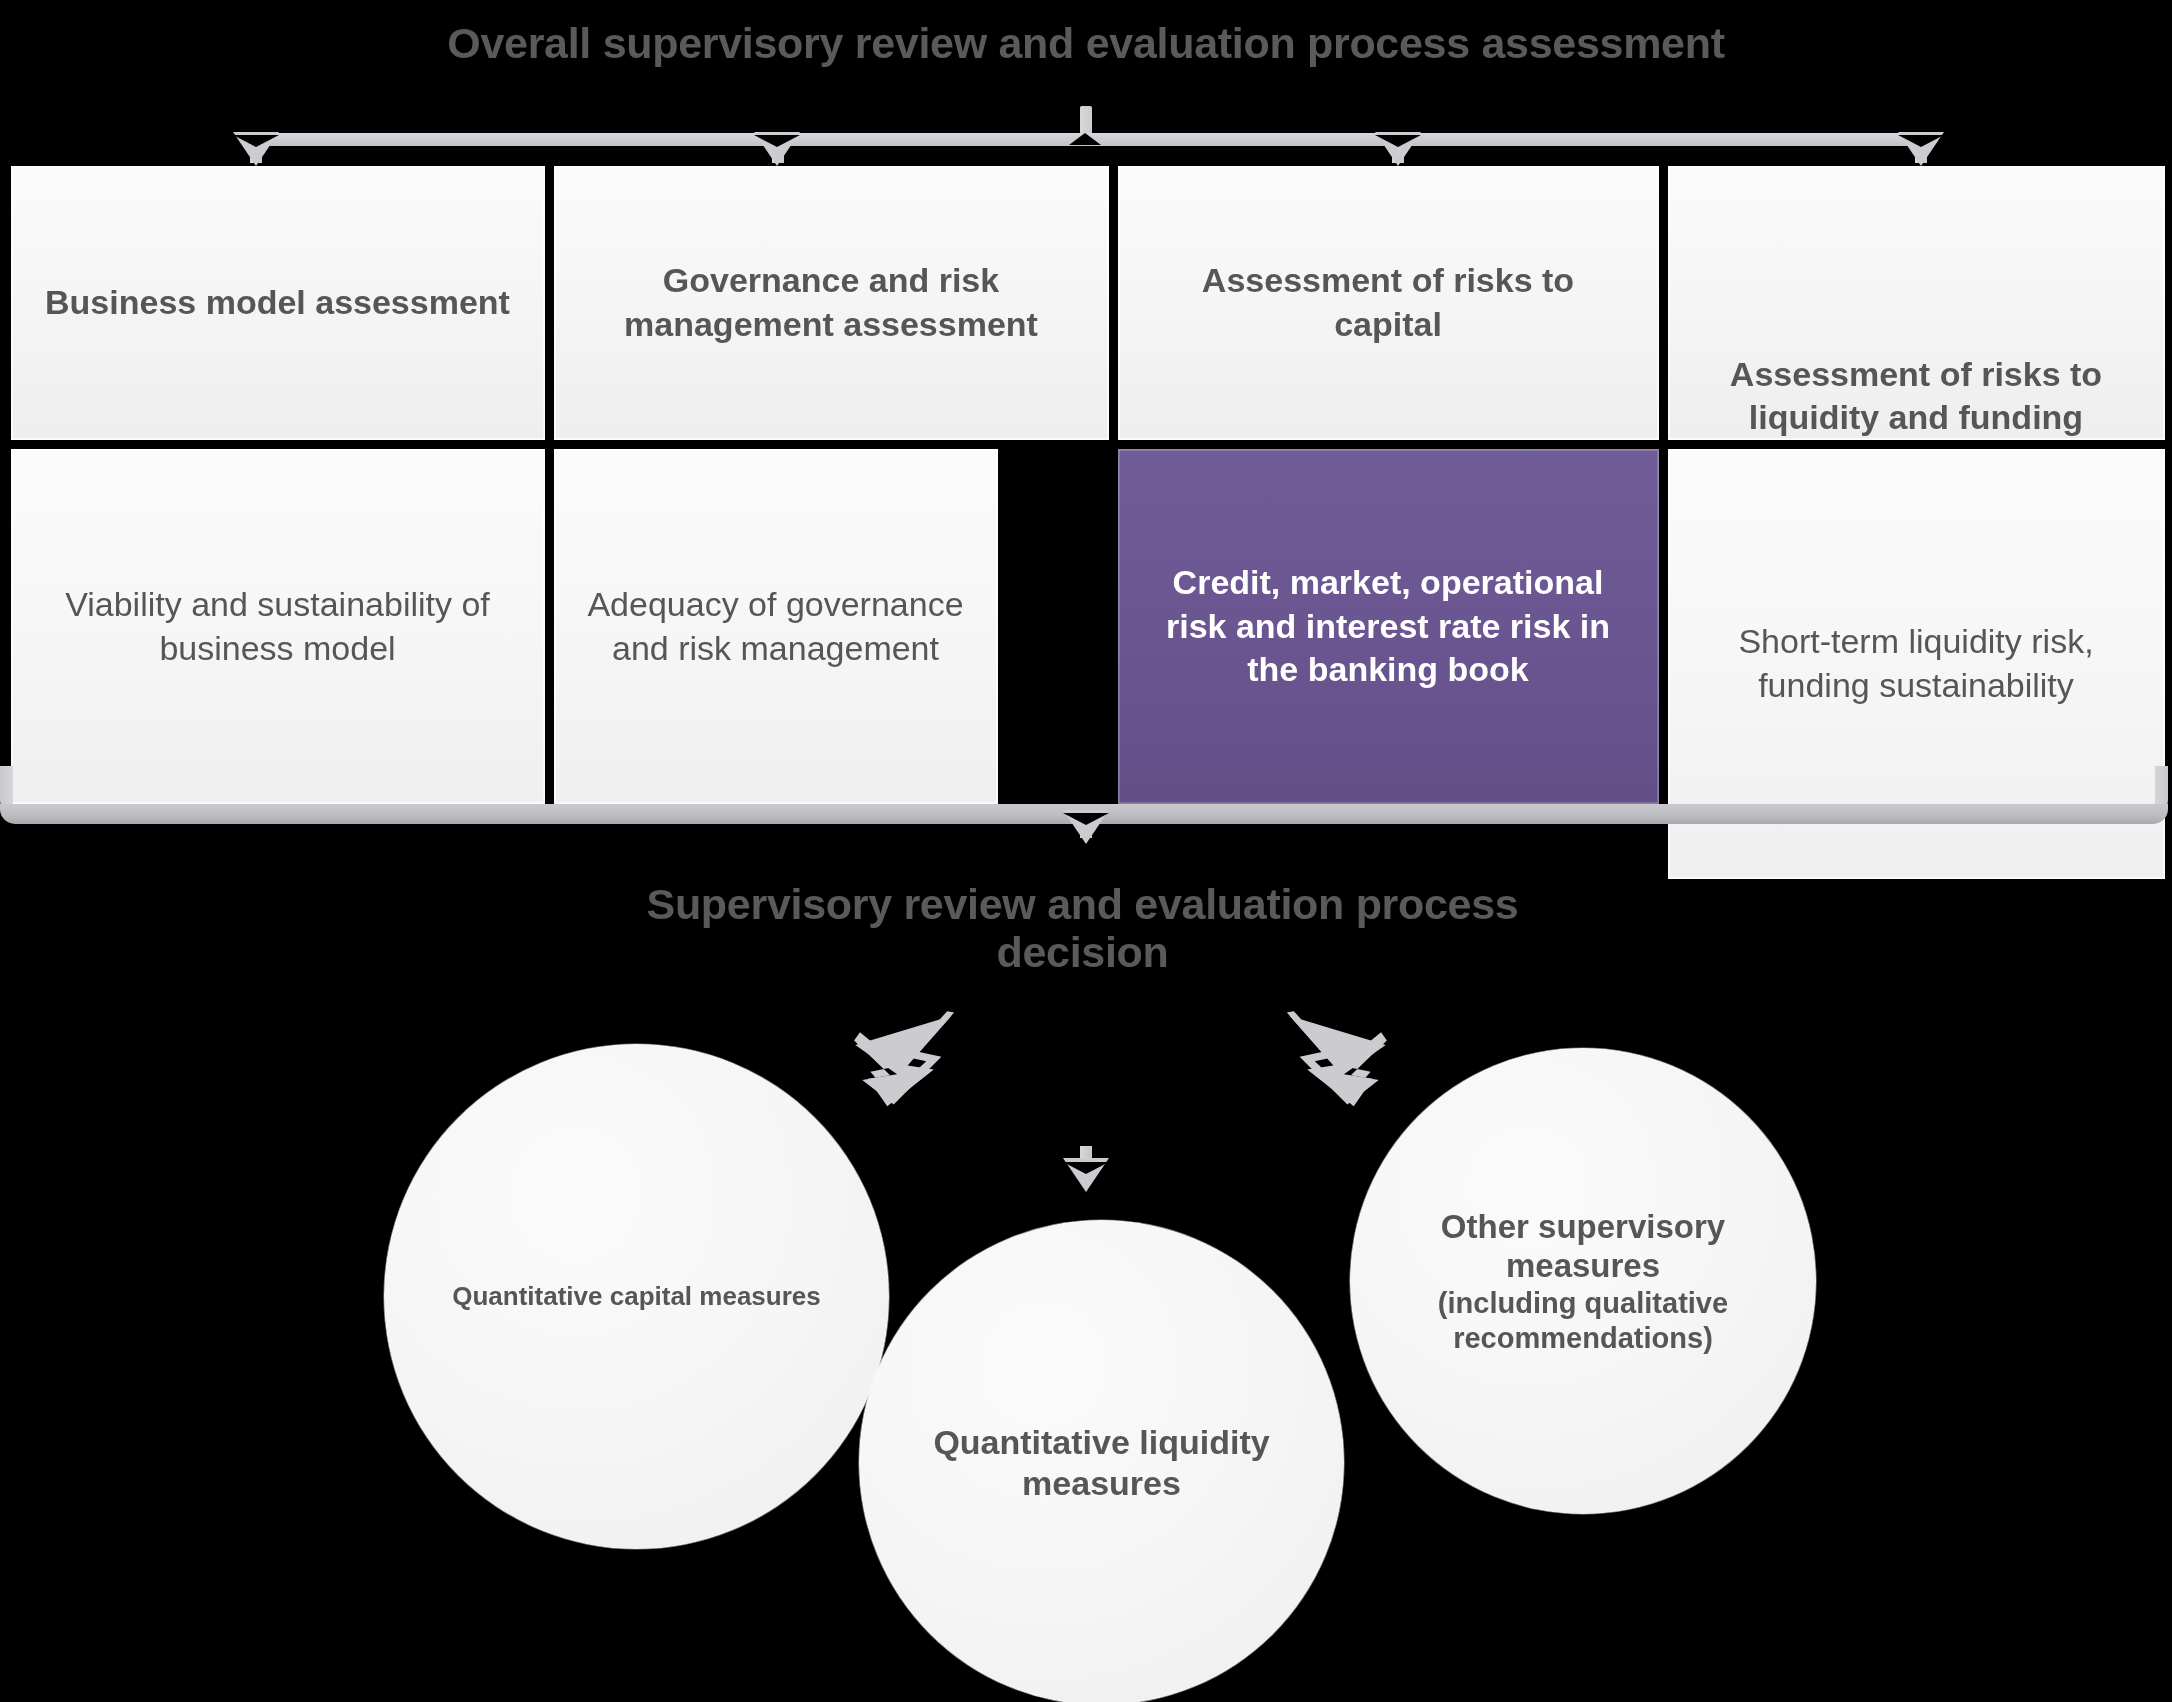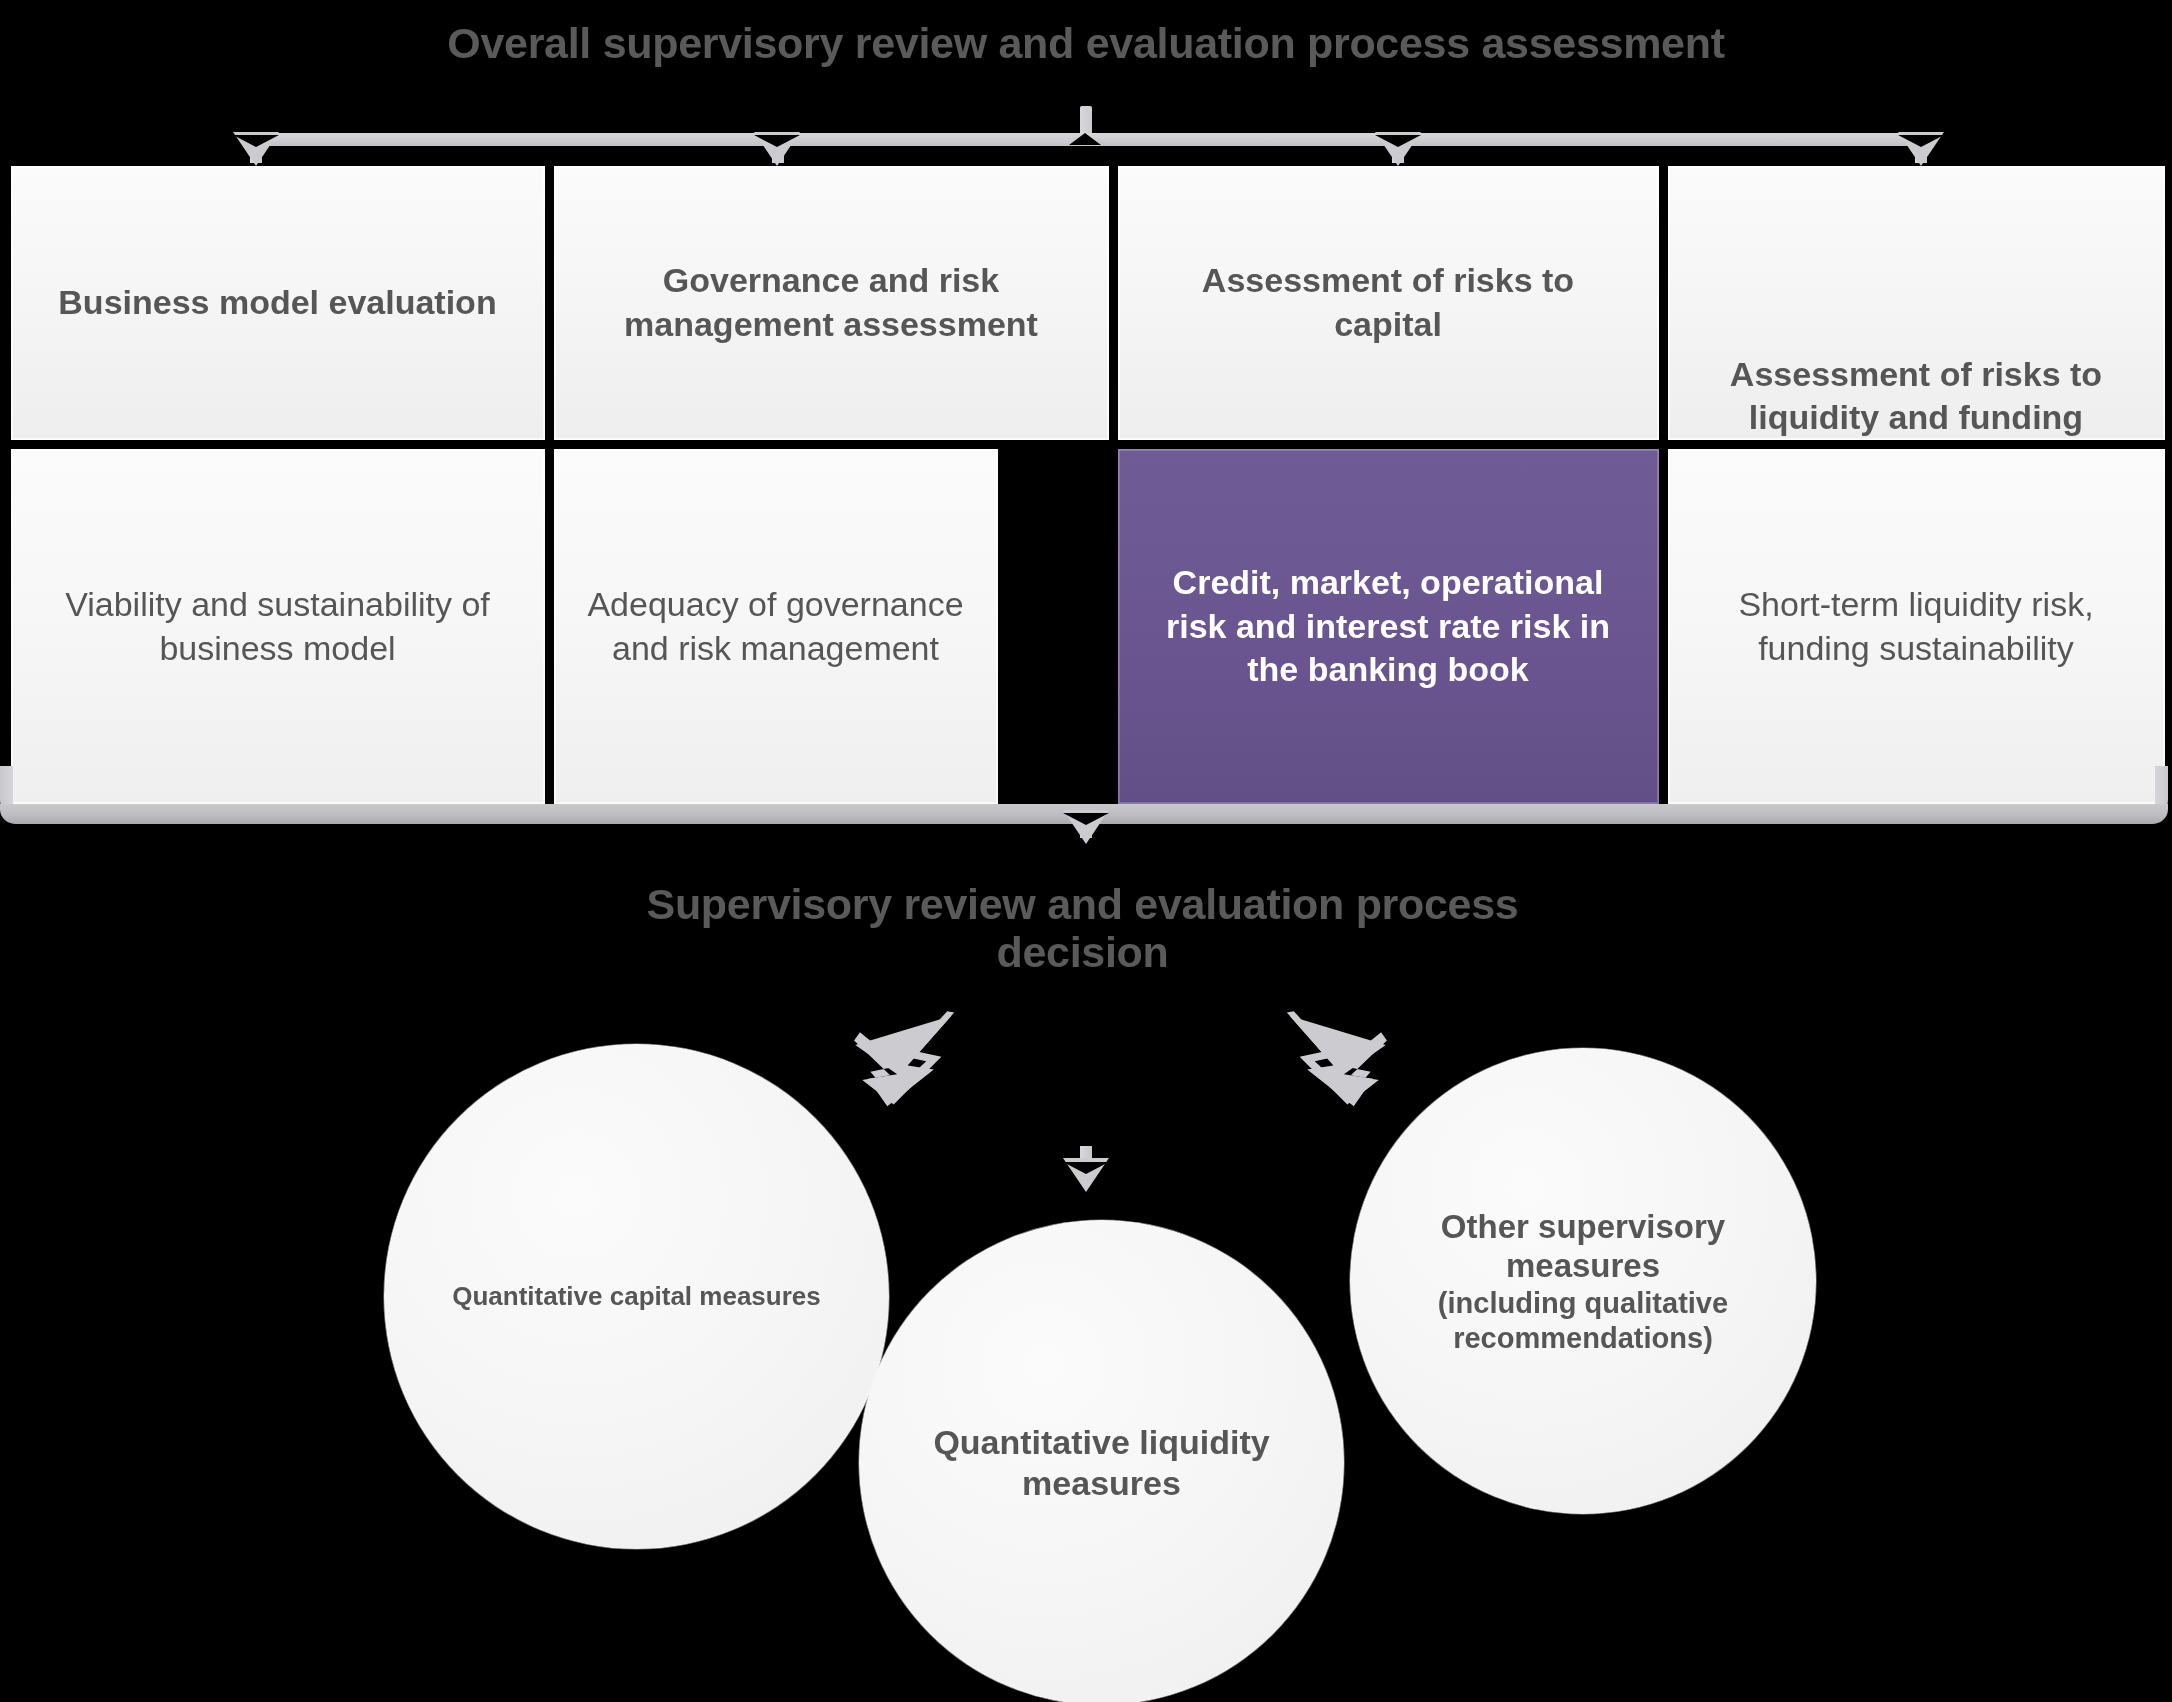--- a/index.html
+++ b/index.html
@@ -182,42 +182,42 @@
 
     <div class="arrow-tail" style="left:1915px; top:142px; height:21px;"></div>
     <div class="arrow-down" style="left:1898px; top:132px;"></div>
     <div class="arrow-notch" style="left:1898px; top:135px;"></div>
   </div>
 
   <div id="table-wrap">
     <div class="grid-bg"></div>
 
     <div class="cell header" style="left:0px;   top:0px; width:534px;  height:274px;">
-      <span class="txt">Business model evaluation</span>
+      <span class="txt">Business model assessment</span>
     </div>
     <div class="cell header" style="left:543px; top:0px; width:555px;  height:274px;">
       <span class="txt">Governance and risk management assessment</span>
     </div>
     <div class="cell header" style="left:1107px;top:0px; width:541px;  height:274px;">
       <span class="txt">Assessment of risks to capital</span>
     </div>
     <div class="cell header" style="left:1657px;top:0px; width:497px;  height:274px;align-items:flex-end;">
       <span class="txt">Assessment of risks to liquidity and funding</span>
     </div>
 
     <div class="cell body" style="left:0px;   top:283px; width:534px; height:355px;">
       <span class="txt">Viability and sustainability of business model</span>
     </div>
     <div class="cell body" style="left:543px; top:283px; width:444px; height:355px;">
       <span class="txt">Adequacy of governance and risk management</span>
     </div>
     <div class="cell body accent" style="left:1107px;top:283px; width:541px; height:355px;">
       <span class="txt">Credit, market, operational risk and interest rate risk in the banking book</span>
     </div>
-    <div class="cell body" style="left:1657px;top:283px; width:497px; height:355px;">
+    <div class="cell body" style="left:1657px;top:283px; width:497px; height:430px;">
       <span class="txt">Short-term liquidity risk, funding sustainability</span>
     </div>
   </div>
 
   <div id="table-shadow-side-l"></div>
   <div id="table-shadow-side-r"></div>
   <div id="table-shadow"></div>
 
   <div>
     <div class="arrow-tail" style="left:1080px; top:815px; height:23px;"></div>

